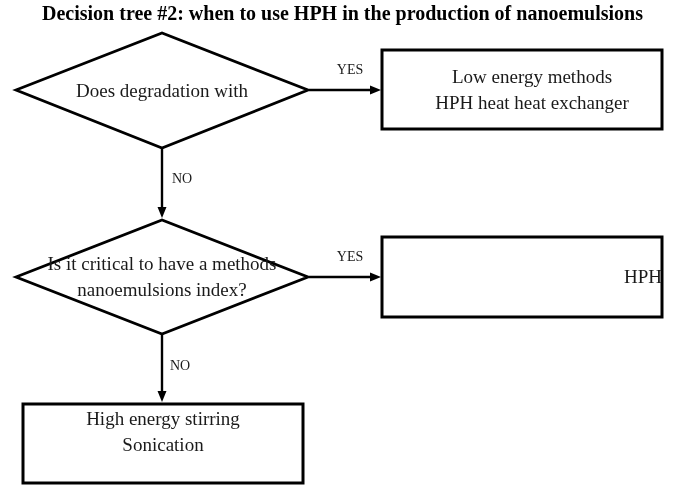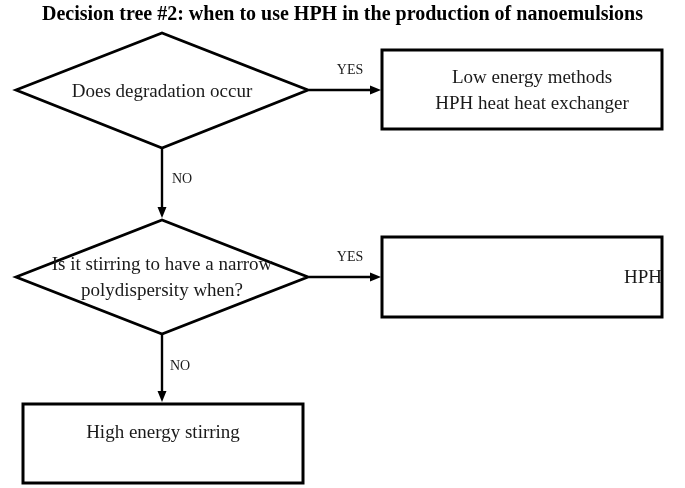--- a/index.html
+++ b/index.html
@@ -84,39 +84,40 @@
     <line x1="309" y1="277" x2="372" y2="277" stroke="#000000" stroke-width="2.4"></line>
     <polygon points="381,277 370,272.5 370,281.5" fill="#000000"></polygon>
 
     <line x1="162" y1="334" x2="162" y2="393" stroke="#000000" stroke-width="2.4"></line>
     <polygon points="162,402 157.5,391 166.5,391" fill="#000000"></polygon>
   </svg>
 
   <div class="page-title">Decision tree #2: when to use HPH in the production of nanoemulsions</div>
 
   <div class="node-label label-d1">
-    <span>Does degradation occur</span>
+    <span>Does degradation with</span>
   </div>
 
   <div class="node-label label-d2">
-    <span>Is it stirring to have a narrow</span>
-    <span>polydispersity when?</span>
+    <span>Is it critical to have a methods</span>
+    <span>nanoemulsions index?</span>
   </div>
 
   <div class="node-label label-o1">
     <span>Low energy methods</span>
     <span>HPH heat heat exchanger</span>
   </div>
 
   <div class="node-label label-o2">
     <span>HPH</span>
   </div>
 
   <div class="node-label label-o3">
     <span>High energy stirring</span>
+    <span>Sonication</span>
   </div>
 
   <div class="edge-label label-yes1">YES</div>
   <div class="edge-label label-no1">NO</div>
   <div class="edge-label label-yes2">YES</div>
   <div class="edge-label label-no2">NO</div>
 
 </div>
 
 </body></html>

